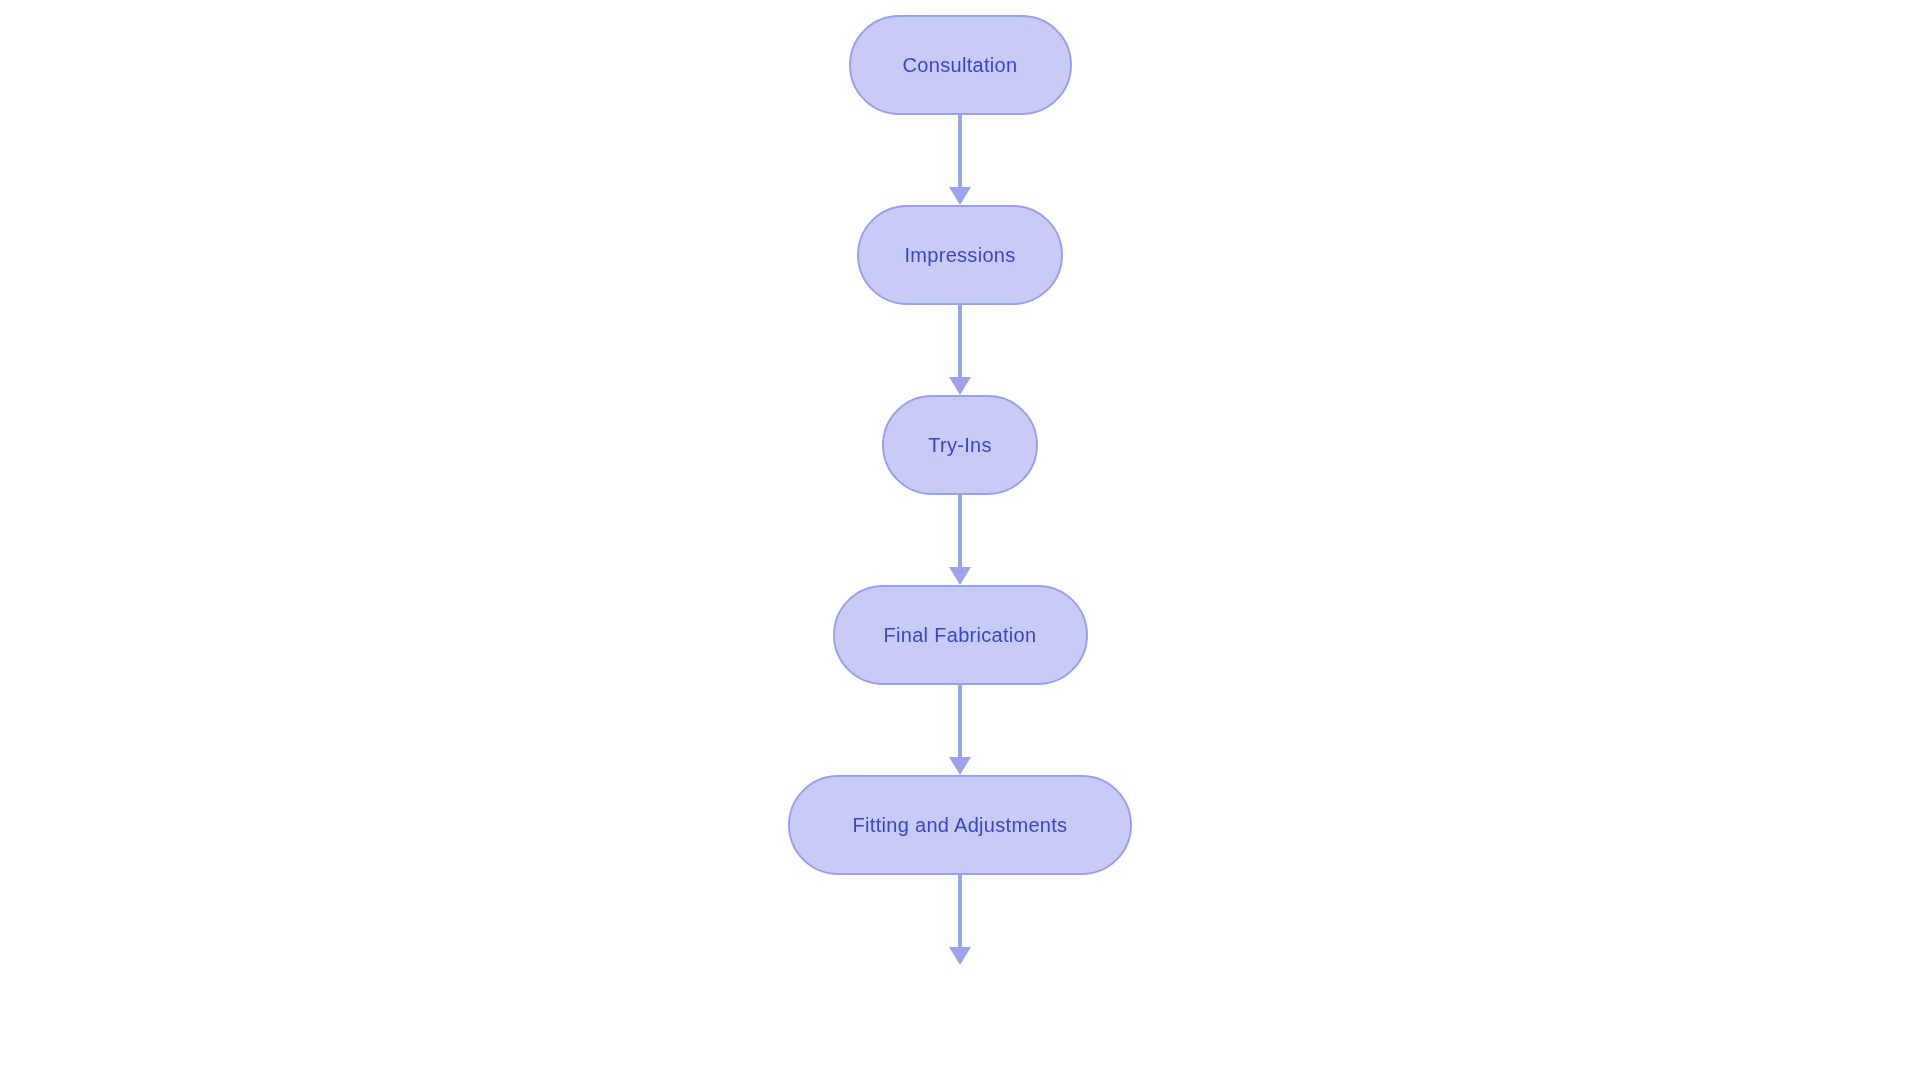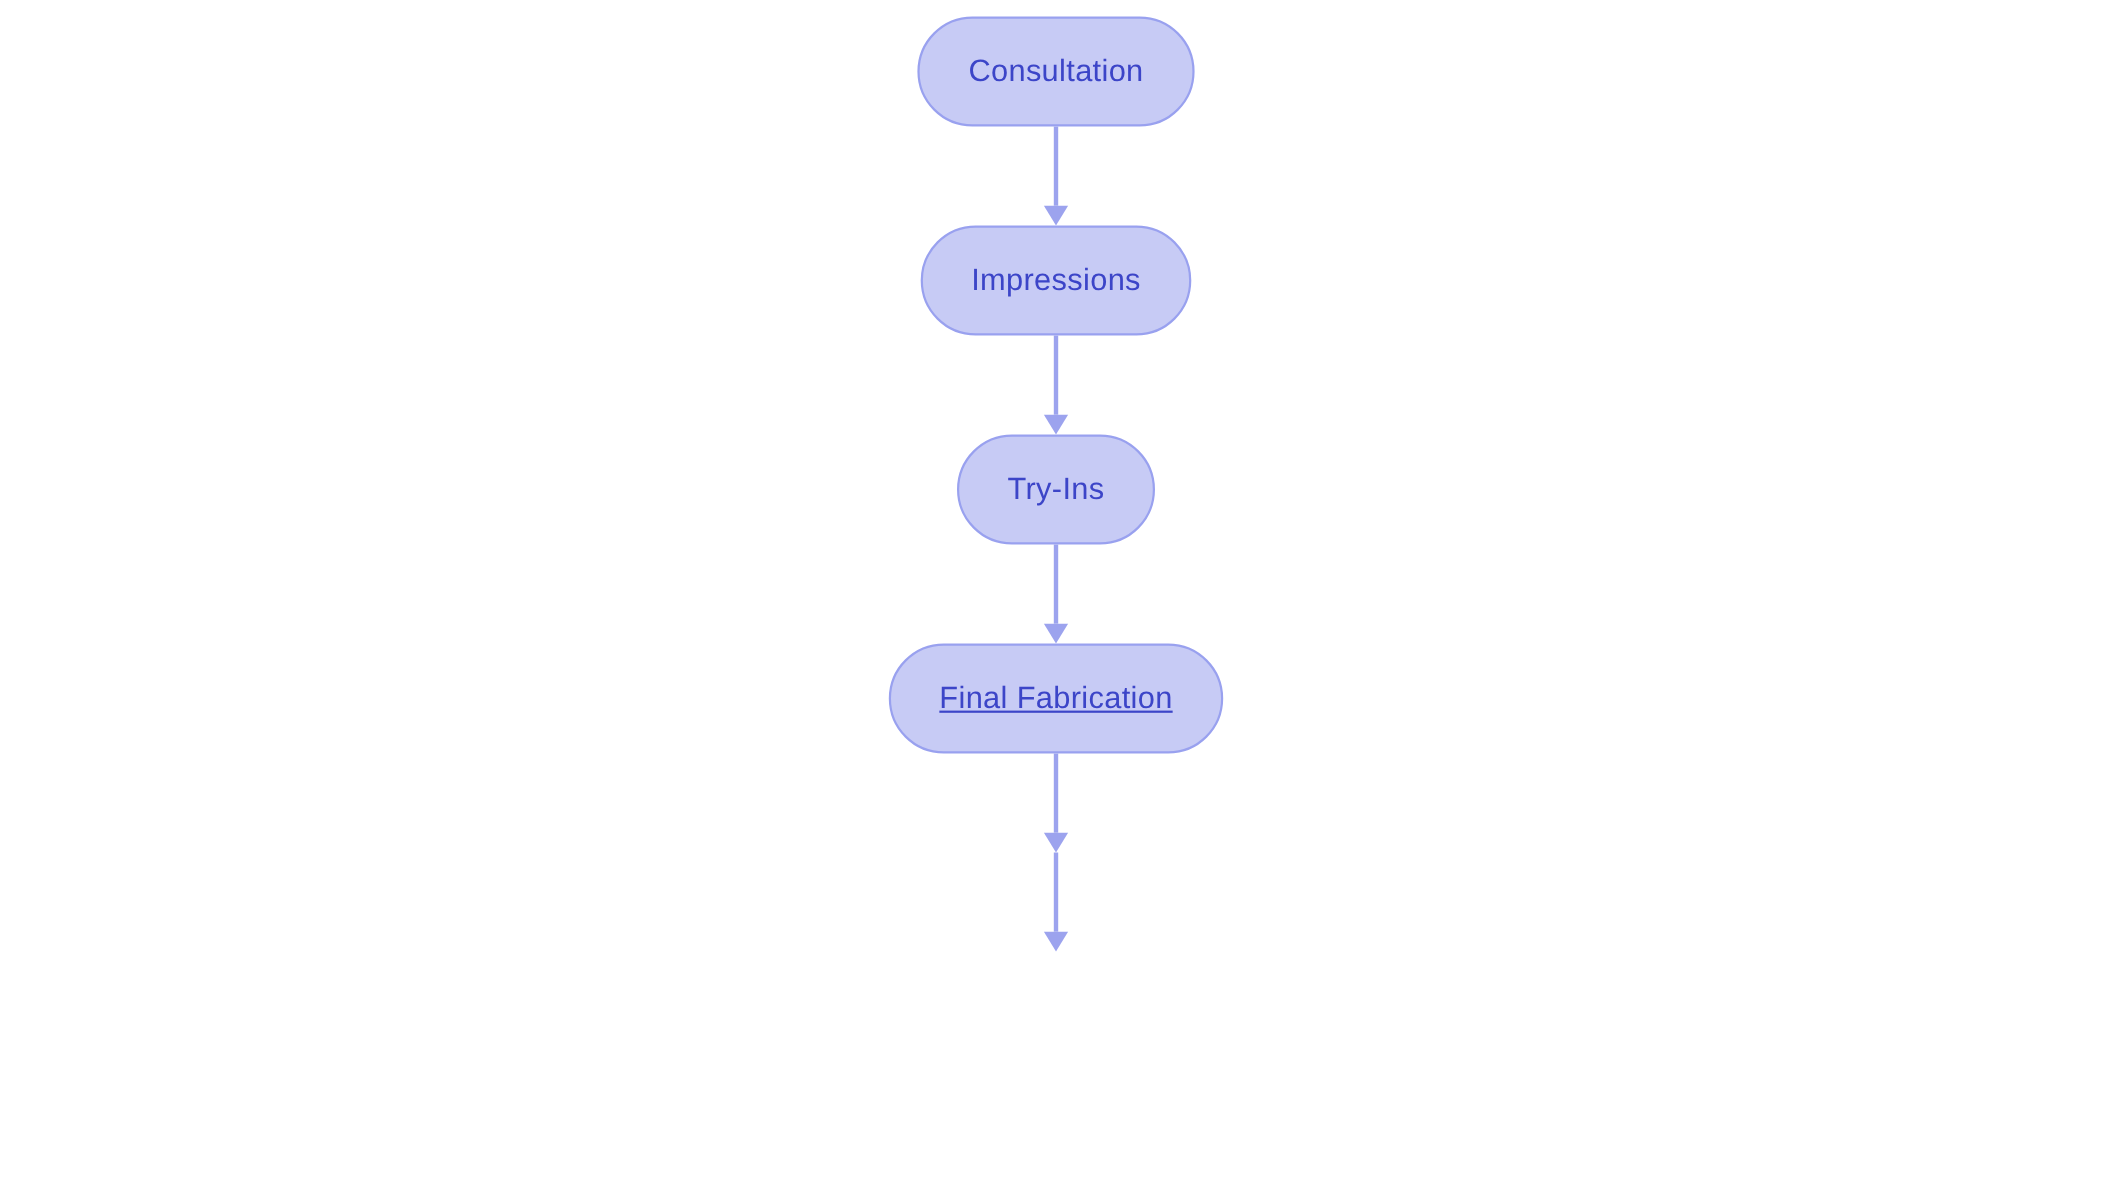--- a/index.html
+++ b/index.html
@@ -24,34 +24,34 @@
     flex-direction: column;
     align-items: center;
     padding-top: 15px;
   }
   .node {
     height: 100px;
     border-radius: 50px;
     background: var(--node-fill);
     border: 2px solid var(--node-border);
     color: var(--node-text);
-    font-size: 28px;
+    font-size: 20px;
     letter-spacing: 0.3px;
     display: flex;
     align-items: center;
     justify-content: center;
     padding: 0 44px;
     flex: 0 0 auto;
     white-space: nowrap;
   }
   
   .node.n1 { min-width: 223px; }
   .node.n2 { min-width: 206px; text-align: center; }
   .node.n3 { min-width: 150px; justify-content: center; }
-  .node.n4 { min-width: 255px; text-decoration: underline; }
+  .node.n4 { min-width: 255px; }
   .node.n5 { min-width: 344px; }
   .node.n6 { min-width: 240px; }
   .connector {
     height: 90px;
     flex: 0 0 auto;
     display: flex;
     flex-direction: column;
     align-items: center;
   }
   .connector .line {
@@ -101,20 +101,23 @@
 
   <div class="node n4">
     <span>Final Fabrication</span>
   </div>
 
   <div class="connector">
     <div class="line"></div>
     <div class="head"></div>
   </div>
 
+  <div class="node n5">
+    <span>Fitting and Adjustments</span>
+  </div>
 
   <div class="connector">
     <div class="line"></div>
     <div class="head"></div>
   </div>
 
 
 </div>
 
 </body></html>

